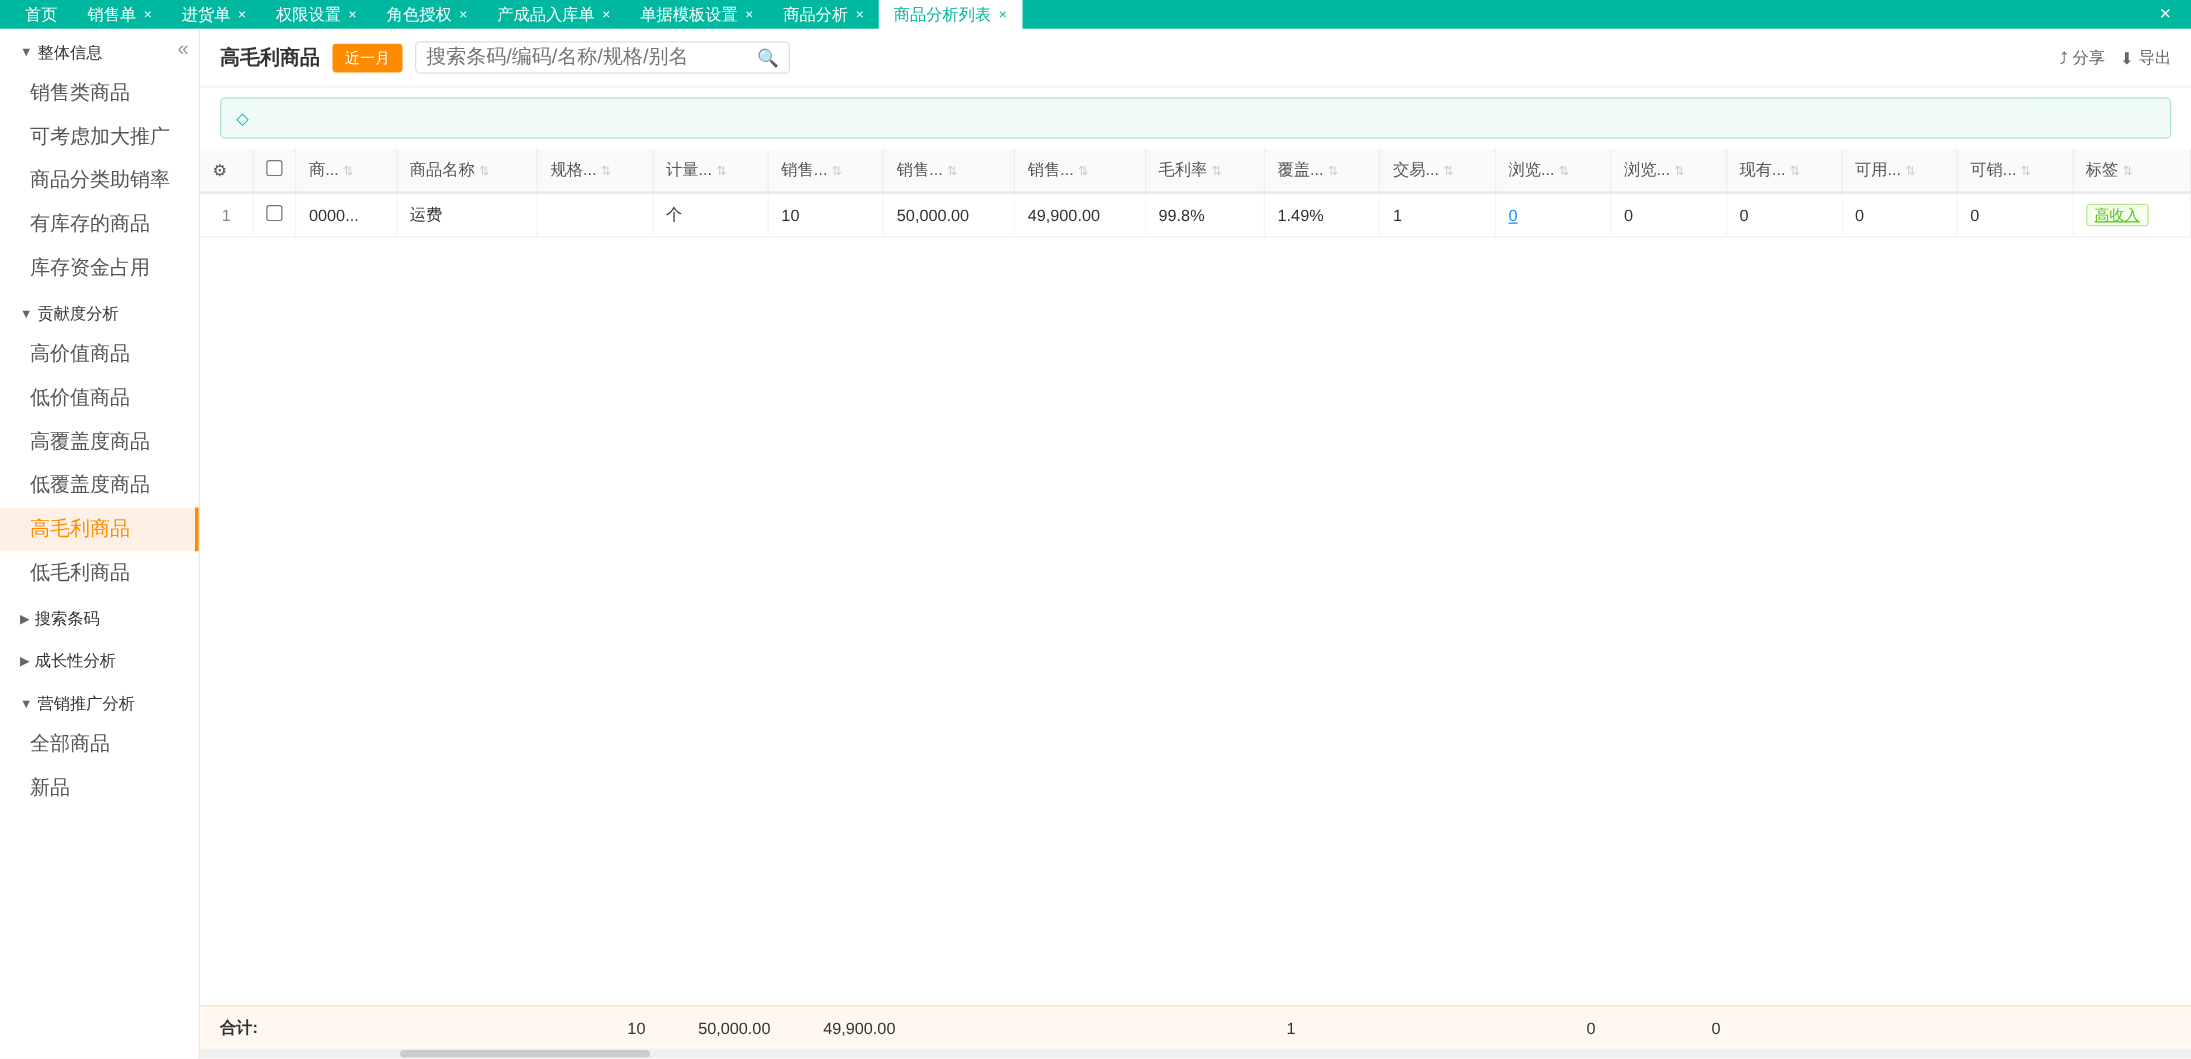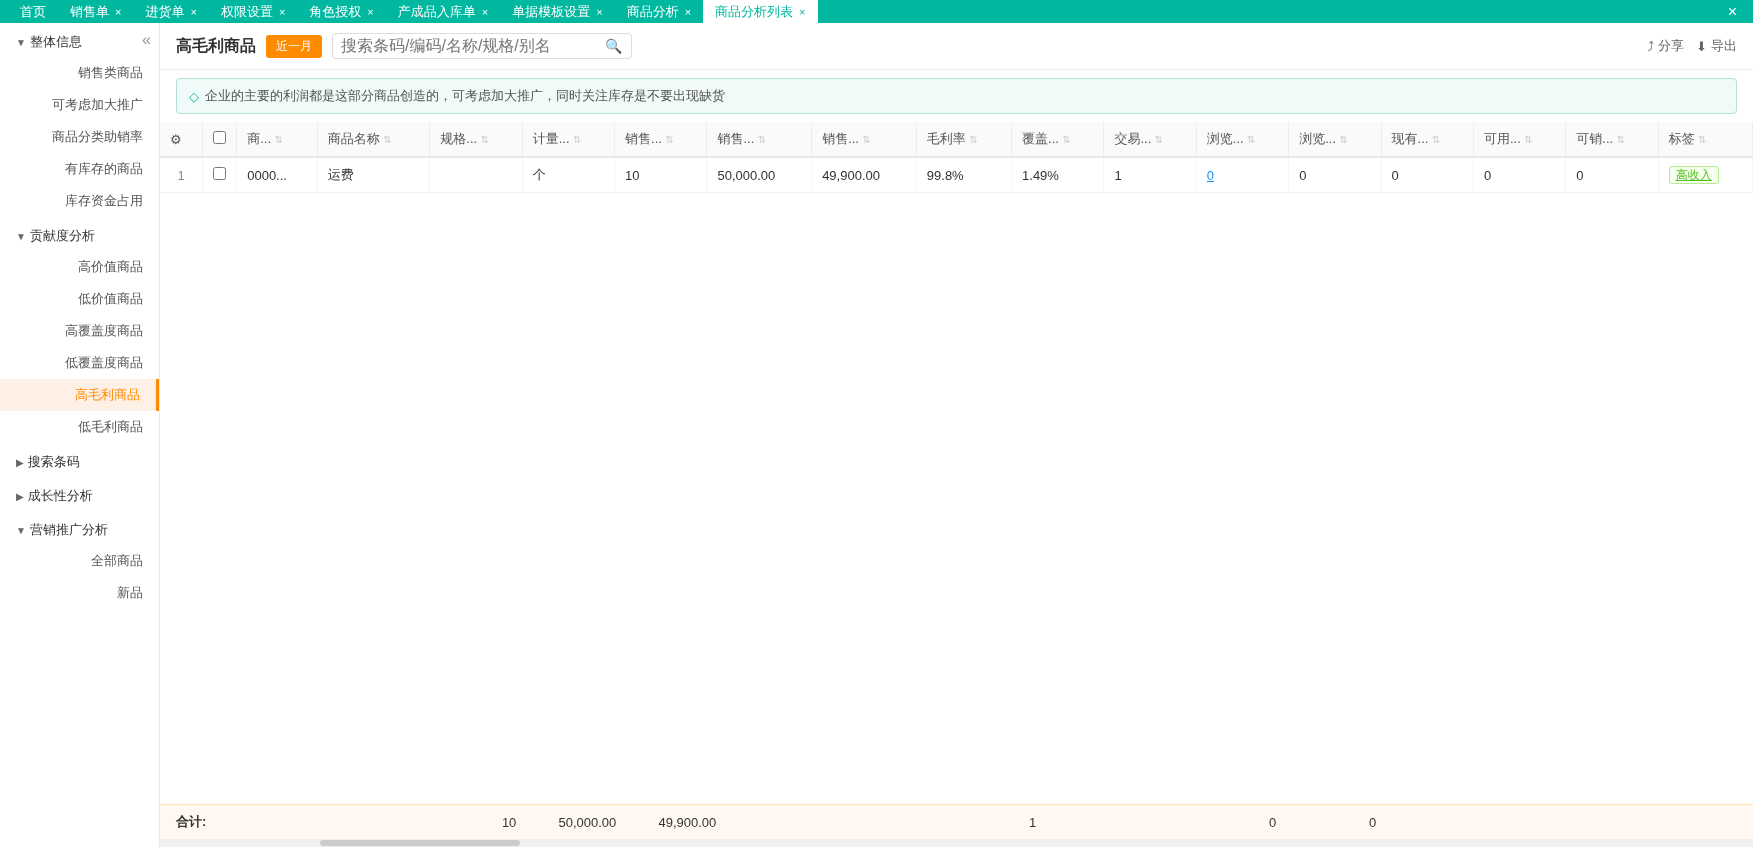--- a/index.html
+++ b/index.html
@@ -65,22 +65,21 @@
       display: flex;
       align-items: center;
       gap: 4px;
       cursor: pointer;
     }
     .sidebar-group-title .caret { font-size: 10px; color: #666; }
     .sidebar-item {
       padding: 7px 16px 7px 24px;
       color: #555;
       cursor: pointer;
-      font-size: 13px;
-      text-align: right;
+      font-size: 16px;
     }
     .sidebar-item.active { background: #fff0e6; color: #ff8c00; border-right: 3px solid #ff8c00; }
 
     
     .content {
       flex: 1;
       display: flex;
       flex-direction: column;
       overflow: hidden;
       background: #fff;
@@ -335,21 +334,20 @@
         </div>
         <div class="action-btn">
           <span>⬇</span>
           <span>导出</span>
         </div>
       </div>
     </div>
 
     <div class="info-banner">
       <span style="color:#00b8a0;">◇</span>
-      <span>企业的主要的利润都是这部分商品创造的，可考虑加大推广，同时关注库存是不要出现缺货</span>
     </div>
 
     <div class="table-wrapper">
       <table>
         <thead>
           <tr>
             <th>
               <span>⚙</span>
             </th>
             <th class="checkbox-col">

